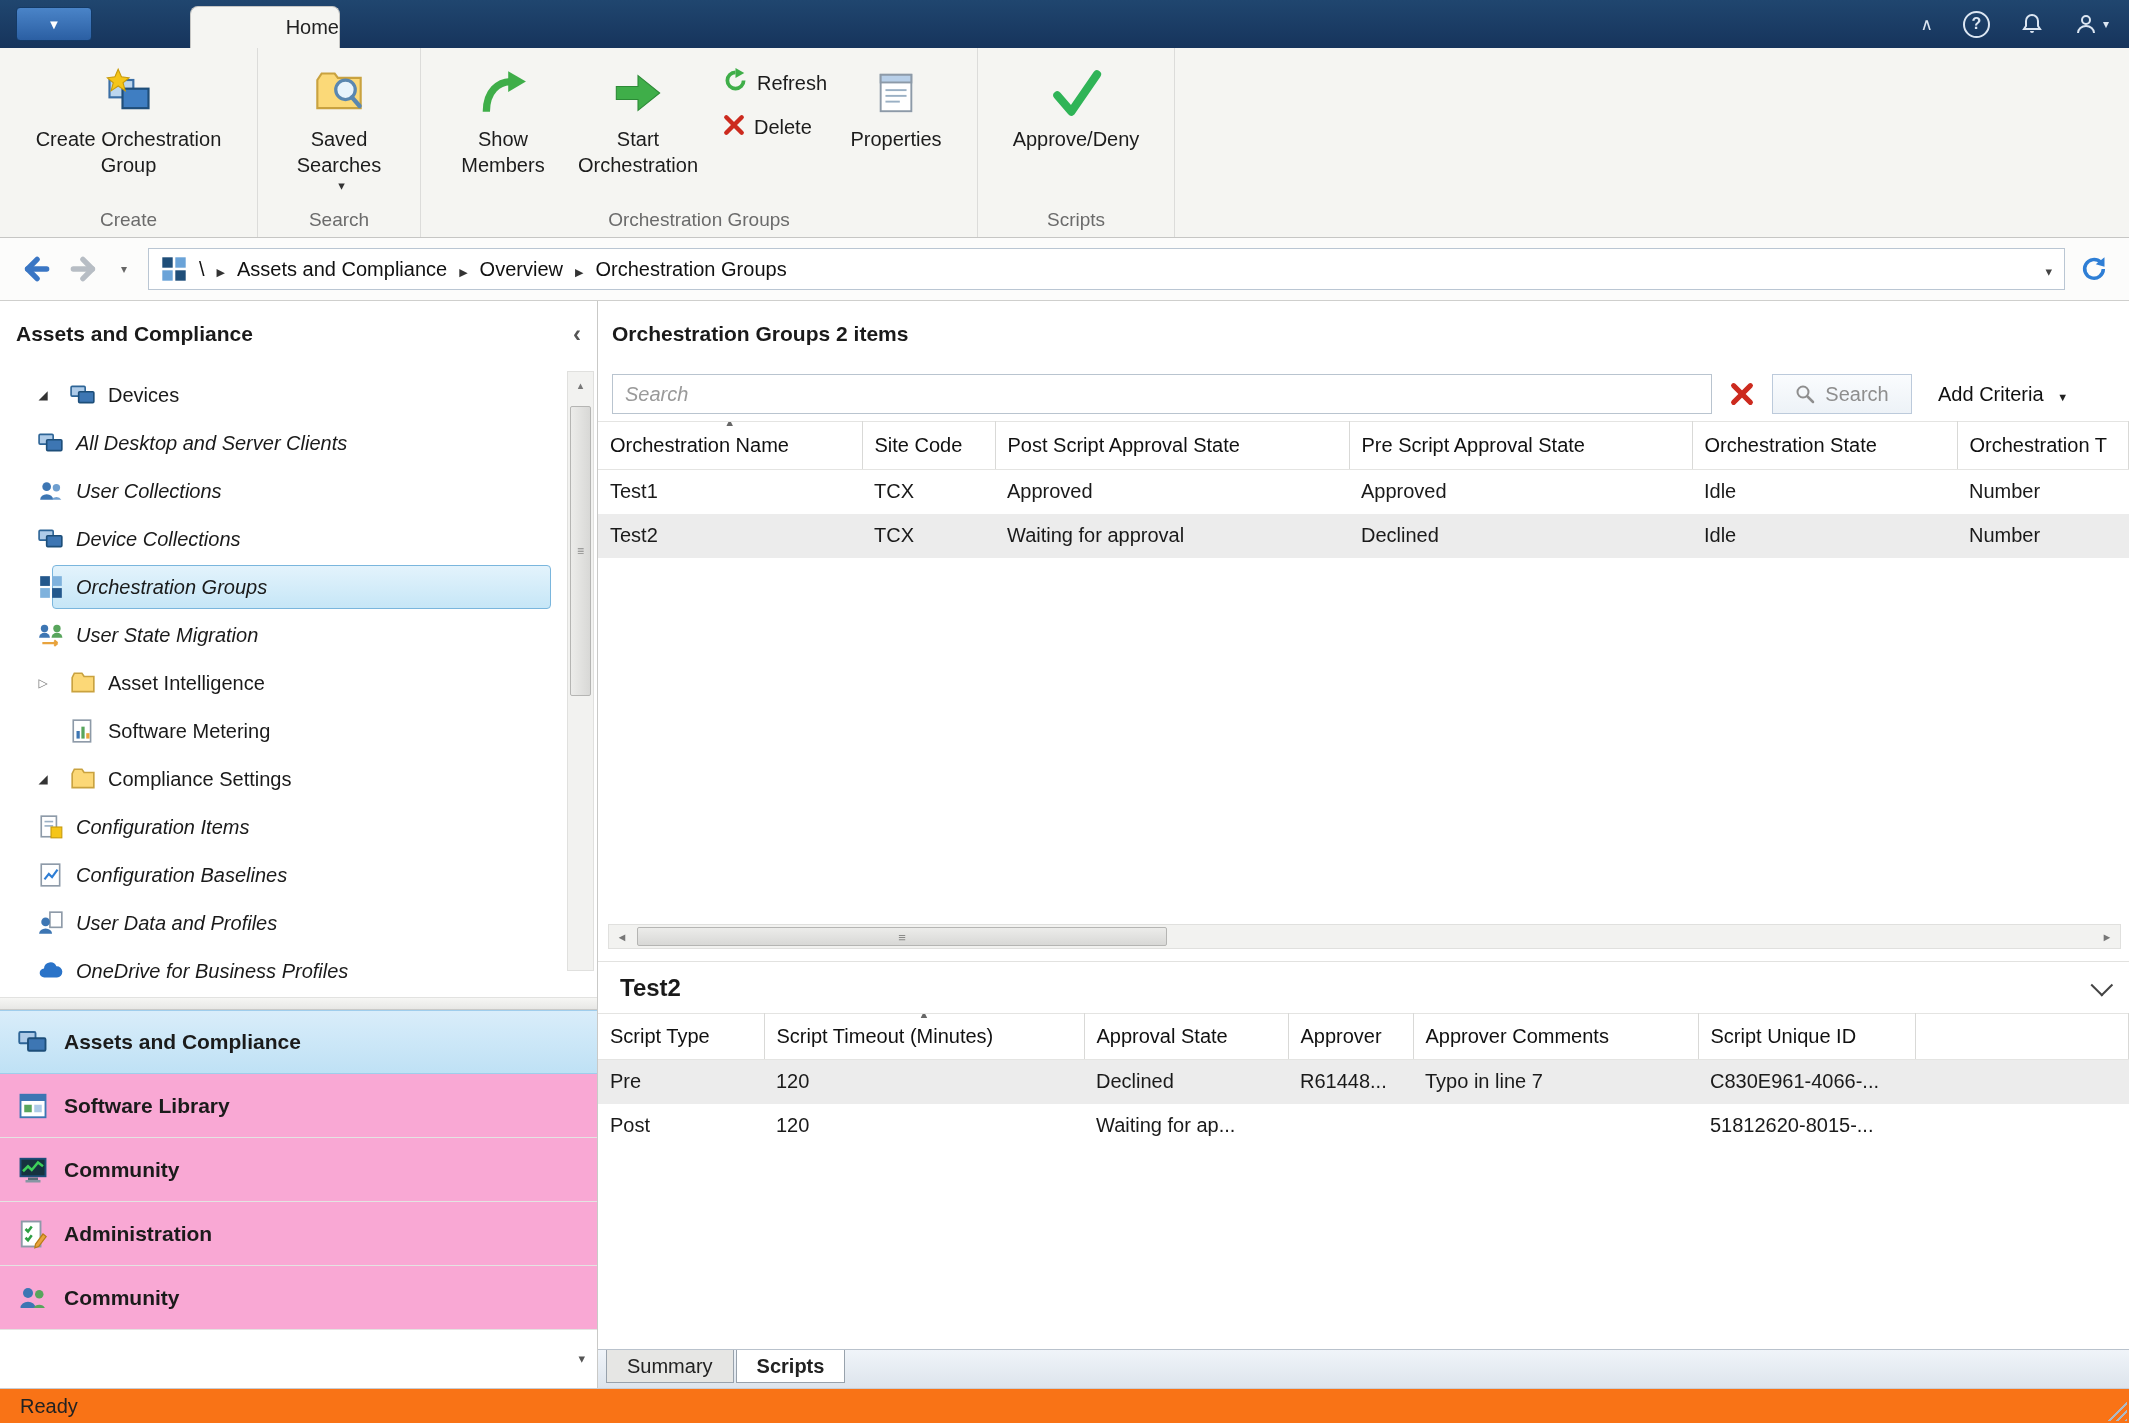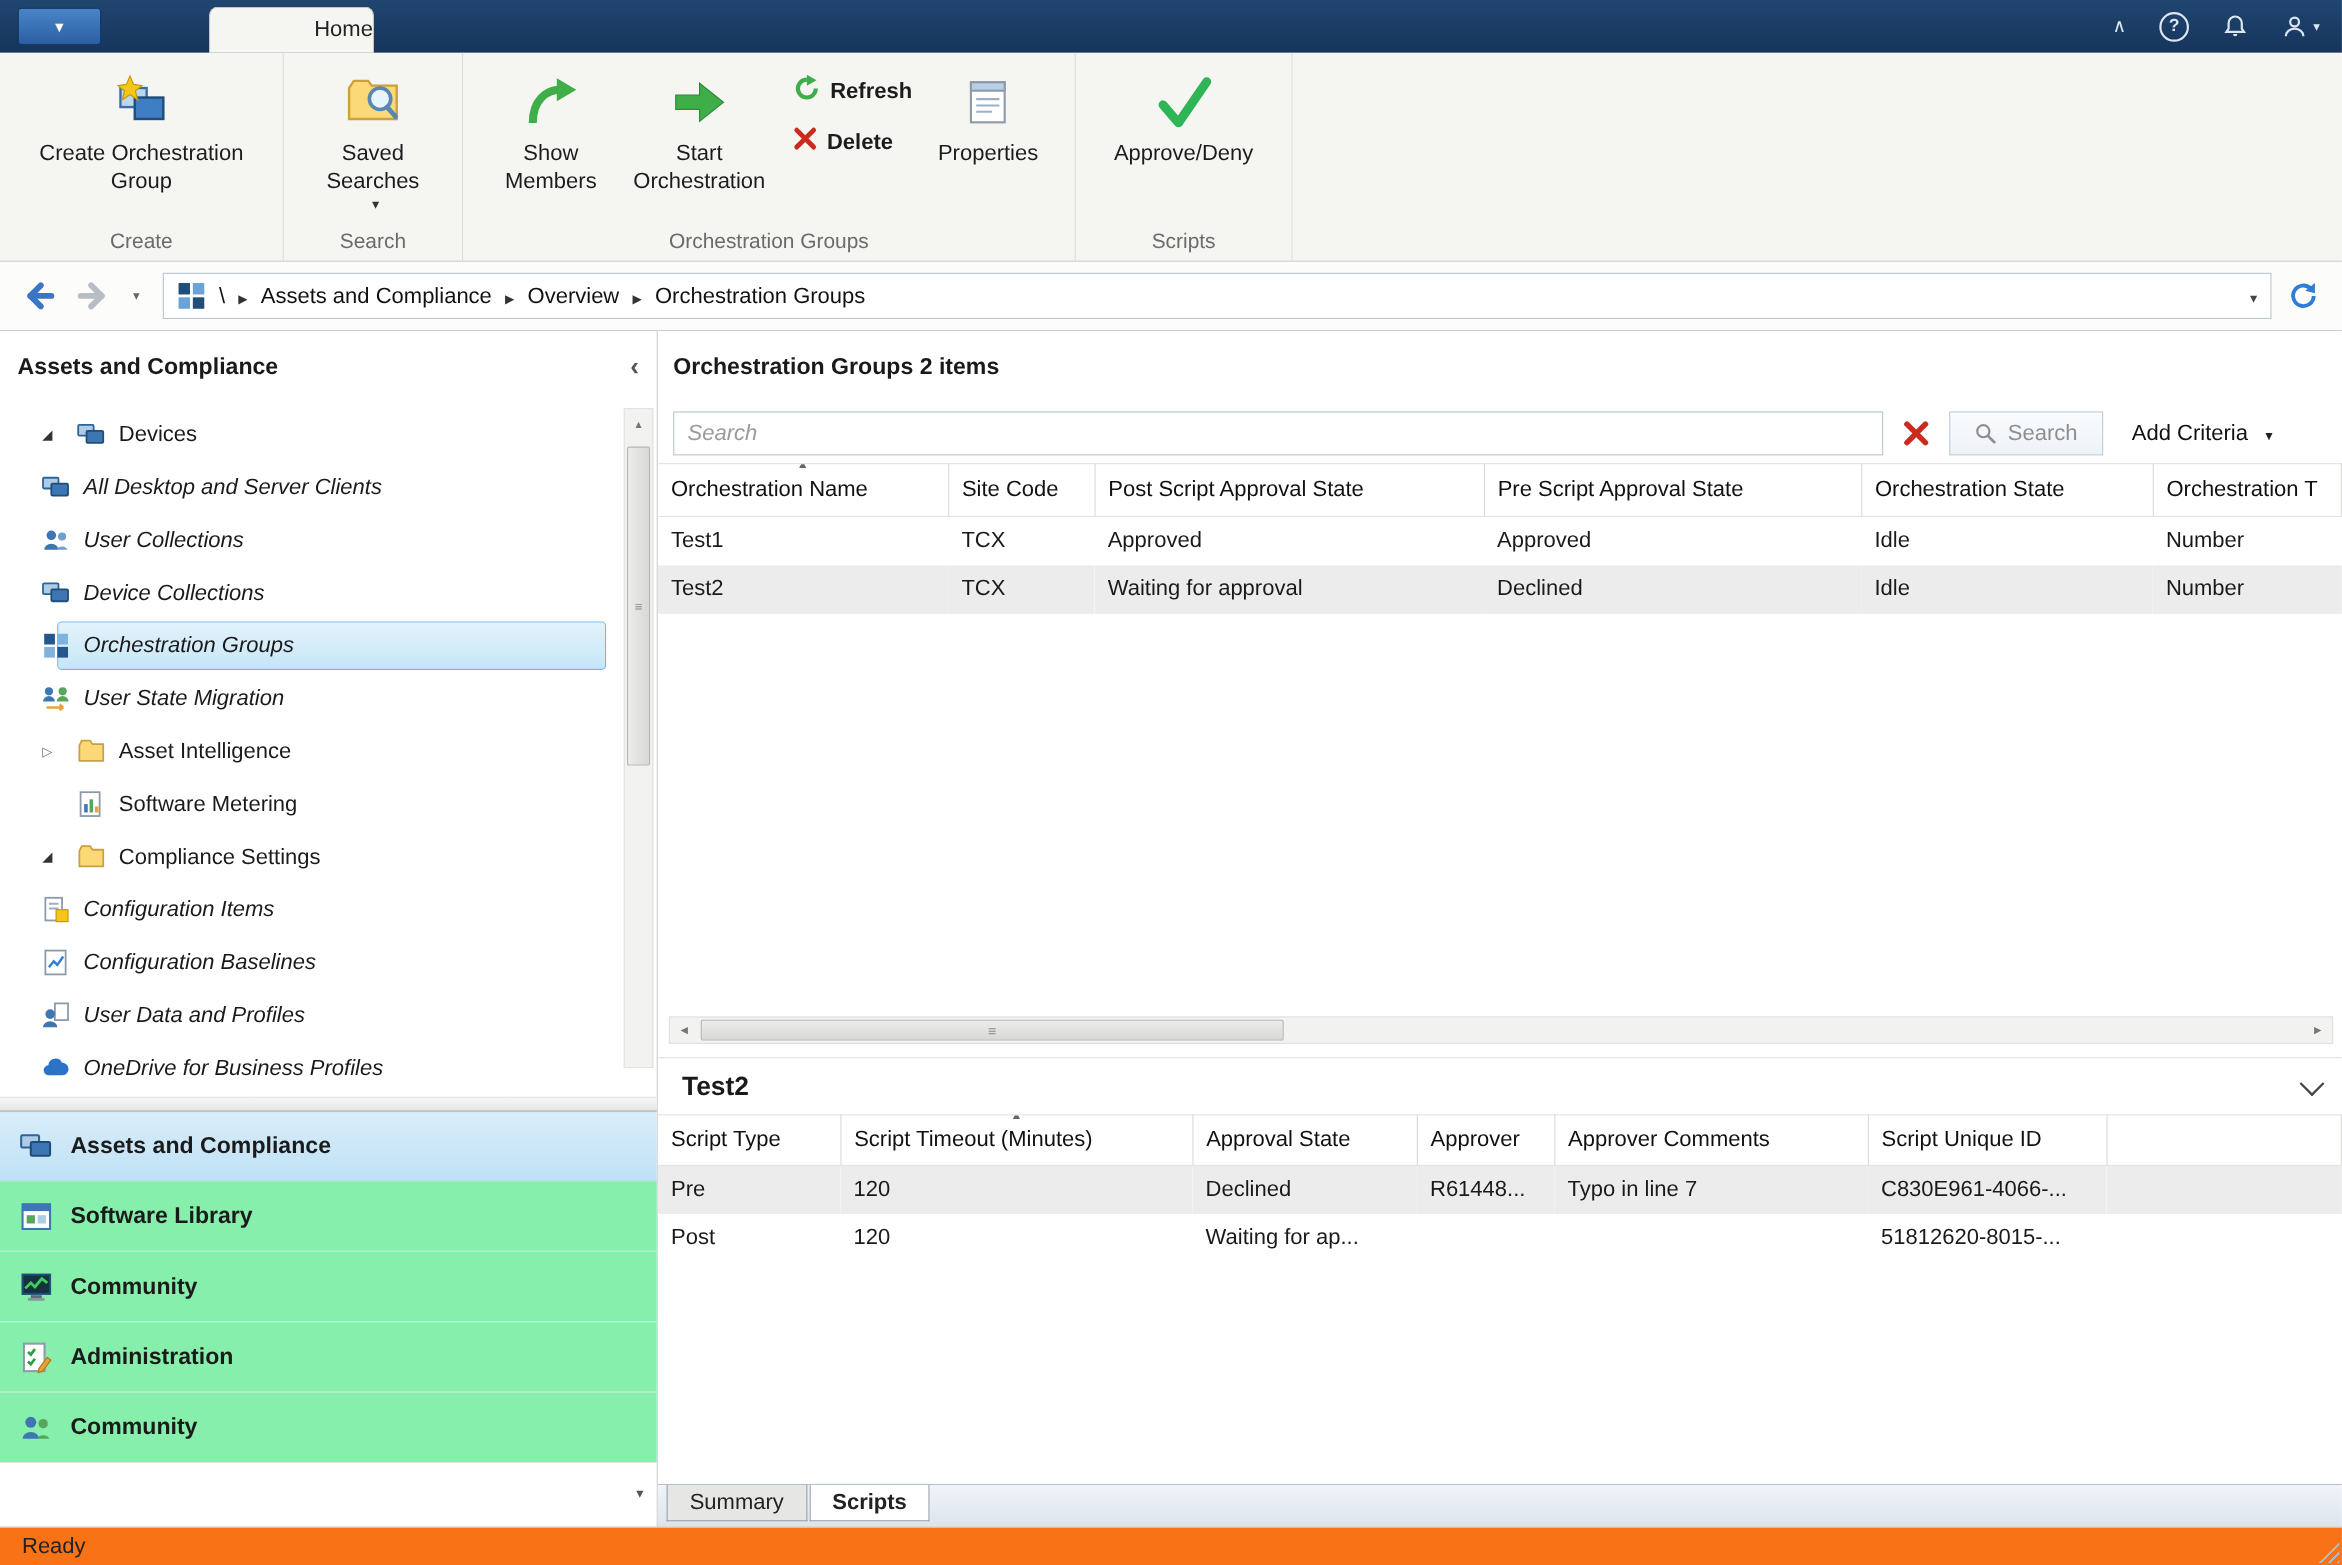--- a/index.html
+++ b/index.html
@@ -25,21 +25,21 @@
 
   
   .ribbon { position:absolute; top:48px; left:0; right:0; height:190px; background:#f5f5f2;
     border-bottom:1px solid #c6c6c4; display:flex; }
   .rgroup { position:relative; height:100%; border-right:1px solid #dcdcda;
     display:flex; align-items:flex-start; justify-content:center; padding:8px 6px 36px 6px; }
   .rgroup-label { position:absolute; bottom:6px; left:0; right:0; text-align:center; color:#6b6b6b; font-size:19px; }
   .rbtn-big { display:flex; flex-direction:column; align-items:center; padding:4px 6px; cursor:default; }
   .rbtn-big .ric { height:66px; display:flex; align-items:center; justify-content:center; }
   .rbtn-big .rlabel { text-align:center; line-height:26px; font-size:20px; color:#1c1c1c; }
-  .rsmall-col { display:flex; flex-direction:column; gap:16px; padding-top:12px; margin:0 10px;font-weight:bold; }
+  .rsmall-col { display:flex; flex-direction:column; gap:16px; padding-top:12px; margin:0 10px; }
   .rbtn-small { display:flex; align-items:center; gap:9px; font-size:20px; color:#1c1c1c; cursor:default; }
   .dd-glyph::after { content:"▾"; font-size:13px; margin-left:5px; color:#333; }
 
   
   .crumbbar { position:absolute; top:238px; left:0; right:0; height:63px; background:#fcfcfb;
     border-bottom:1px solid #cfcfcd; display:flex; align-items:center; padding:0 14px; gap:8px; }
   .nav-btn { width:42px; height:42px; display:flex; align-items:center; justify-content:center; cursor:default; }
   .nav-dd { width:20px; text-align:center; color:#666; font-size:12px; }
   .nav-dd::after { content:"▾"; }
   .crumb-box { flex:1; height:42px; border:1px solid #bac6d3; background:#fff; margin-left:6px;
@@ -72,21 +72,21 @@
   .tree-scroll { position:absolute; right:3px; top:4px; width:27px; height:600px;
     background:#f2f2f0; border:1px solid #e0e0de; }
   .ts-up { height:26px; display:flex; align-items:center; justify-content:center; color:#777; font-size:11px; }
   .ts-up::before { content:"▴"; }
   .ts-thumb { position:absolute; top:34px; left:2px; right:2px; height:290px;
     background:linear-gradient(90deg,#ececea,#d8d8d6); border:1px solid #b5b5b3; border-radius:2px; }
   .ts-grip { position:absolute; top:50%; left:50%; transform:translate(-50%,-50%); color:#8a8a88; font-size:12px; letter-spacing:0; }
   .splitter { height:12px; background:linear-gradient(#f6f6f4,#e7e7e5); border-top:1px solid #e2e2e0; }
   .wunderbar { border-top:1px solid #c9c9c7; }
   .witem { height:64px; display:flex; align-items:center; gap:16px; padding:0 18px;
-    border-bottom:1px solid #e4e4e2; font-weight:bold; font-size:21px; color:#1b1b1b; cursor:default; background:#86efac; }
+    border-bottom:1px solid #e4e4e2; font-weight:bold; font-size:21px; color:#1b1b1b; cursor:default; background:#f9a8d4; }
   .witem.selected { background:linear-gradient(#d9edfa,#bfe1f5); border-top:1px solid #9fcdec; border-bottom:1px solid #9fcdec; }
   .wico { width:30px; height:30px; flex:none; }
   .sb-bottom-arrow { position:absolute; bottom:22px; right:12px; color:#555; font-size:13px; }
   .sb-bottom-arrow::before { content:"▾"; }
 
   
   .c-header { height:66px; display:flex; align-items:center; padding:0 14px; font-weight:bold; font-size:21px; }
   .search-row { height:54px; display:flex; align-items:center; padding:0 14px; gap:12px; }
   .search-input { width:1100px; height:40px; border:1px solid #b9c4cf; padding:0 12px; font-size:20px;
     font-family:inherit; color:#222; }

